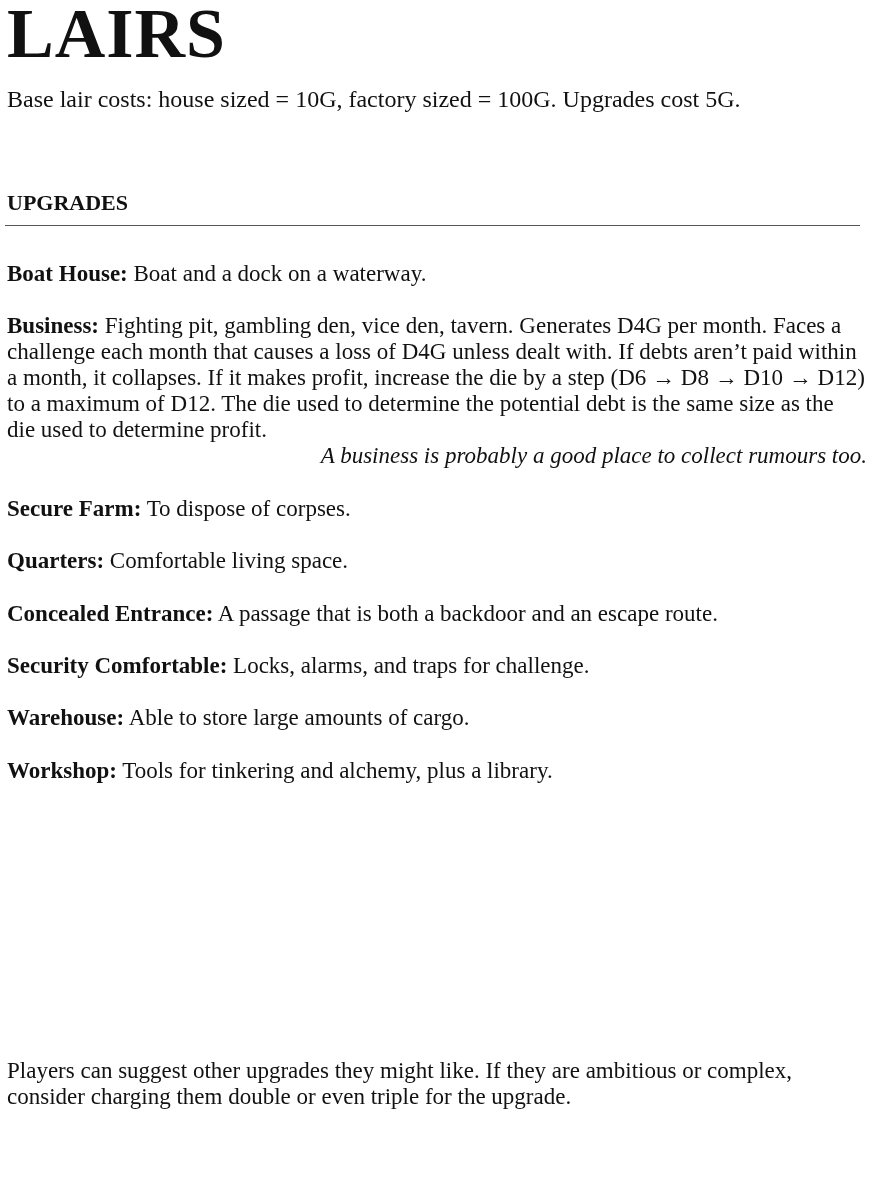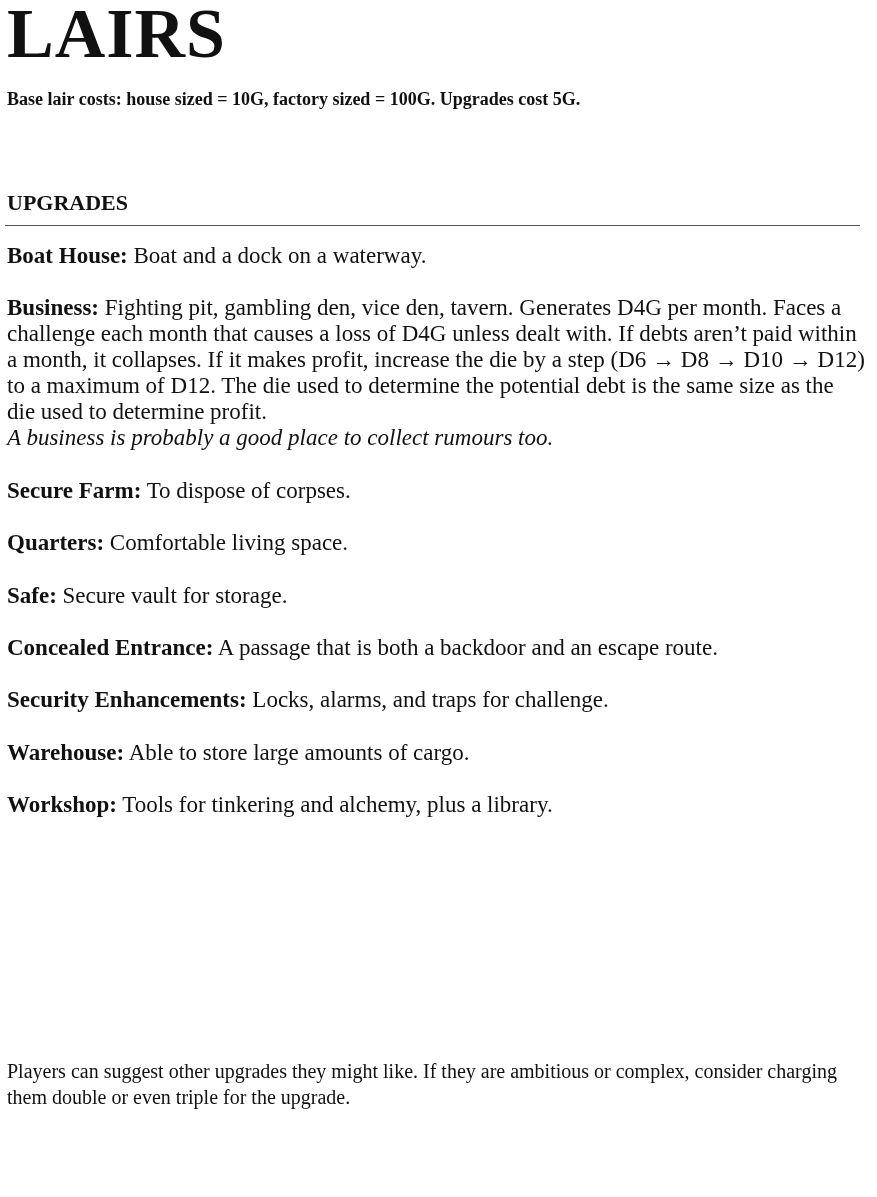--- a/index.html
+++ b/index.html
@@ -7,55 +7,54 @@
       width: 877px; height: 1197px; overflow: hidden; position: relative;
       font-family: "Liberation Serif", "DejaVu Serif", serif; color: #111111;
     }
     .title {
       position: absolute; left: 7px; top: -6px; margin: 0;
       font-size: 70px; font-weight: bold; letter-spacing: 1px;
       line-height: 80px; transform: scaleY(1.0);
     }
     .intro {
       position: absolute; left: 7px; top: 86px; margin: 0;
-      font-size: 18px; line-height: 26px; font-weight: bold;
+      font-size: 24px; line-height: 26px;
     }
     .section-heading {
       position: absolute; left: 7px; top: 186px; margin: 0;
       font-size: 22px; font-weight: bold; line-height: 34px;
     }
     .rule {
       position: absolute; left: 5px; top: 225px; width: 855px; height: 1px;
       background: #555555;
     }
-    .entries { position: absolute; left: 7px; top: 243px; width: 860px; }
+    .entries { position: absolute; left: 7px; top: 261px; width: 860px; }
     .entry {
       margin: 0 0 26.4px 0; font-size: 23px; line-height: 26px;
     }
     .entry b { font-weight: bold; }
-    .entry i { display: block; }
+    .entry i { display: block; text-align: right; }
     .notes { position: absolute; left: 7px; top: 1058px; width: 860px; }
-    .note { margin: 0 0 26px 0; font-size: 20px; line-height: 26px; }
+    .note { margin: 0 0 26px 0; font-size: 23px; line-height: 26px; }
   </style>
 </head>
 <body>
 
 <h1 class="title">LAIRS</h1>
 <p class="intro">Base lair costs: house sized = 10G,  factory sized = 100G. Upgrades cost 5G.</p>
 
 <h2 class="section-heading">UPGRADES</h2>
 <div class="rule"></div>
 
 <div class="entries">
   <p class="entry"><b>Boat House:</b> <span>Boat and a dock on a waterway.</span></p>
   <p class="entry"><b>Business:</b> <span>Fighting pit, gambling den, vice den, tavern. Generates D4G per month. Faces a challenge each month that causes a loss of D4G unless dealt with. If debts aren’t paid within a month, it collapses. If it makes profit, increase the die by a step (D6 → D8 → D10 → D12) to a maximum of D12. The die used to determine the potential debt is the same size as the die used to determine profit.</span><i>A business is probably a good place to collect rumours too.</i></p>
   <p class="entry"><b>Secure Farm:</b> <span>To dispose of corpses.</span></p>
   <p class="entry"><b>Quarters:</b> <span>Comfortable living space.</span></p>
-  <p class="entry"><b>Safe:</b> <span>Secure vault for storage.</span></p>
   <p class="entry"><b>Concealed Entrance:</b> <span>A passage that is both a backdoor and an escape route.</span></p>
-  <p class="entry"><b>Security Enhancements:</b> <span>Locks, alarms, and traps for challenge.</span></p>
+  <p class="entry"><b>Security Comfortable:</b> <span>Locks, alarms, and traps for challenge.</span></p>
   <p class="entry"><b>Warehouse:</b> <span>Able to store large amounts of cargo.</span></p>
   <p class="entry"><b>Workshop:</b> <span>Tools for tinkering and alchemy, plus a library.</span></p>
 </div>
 
 <div class="notes">
   <p class="note">Players can suggest other upgrades they might like. If they are ambitious or complex, consider charging them double or even triple for the upgrade.</p>
 </div>
 
 </body></html>

